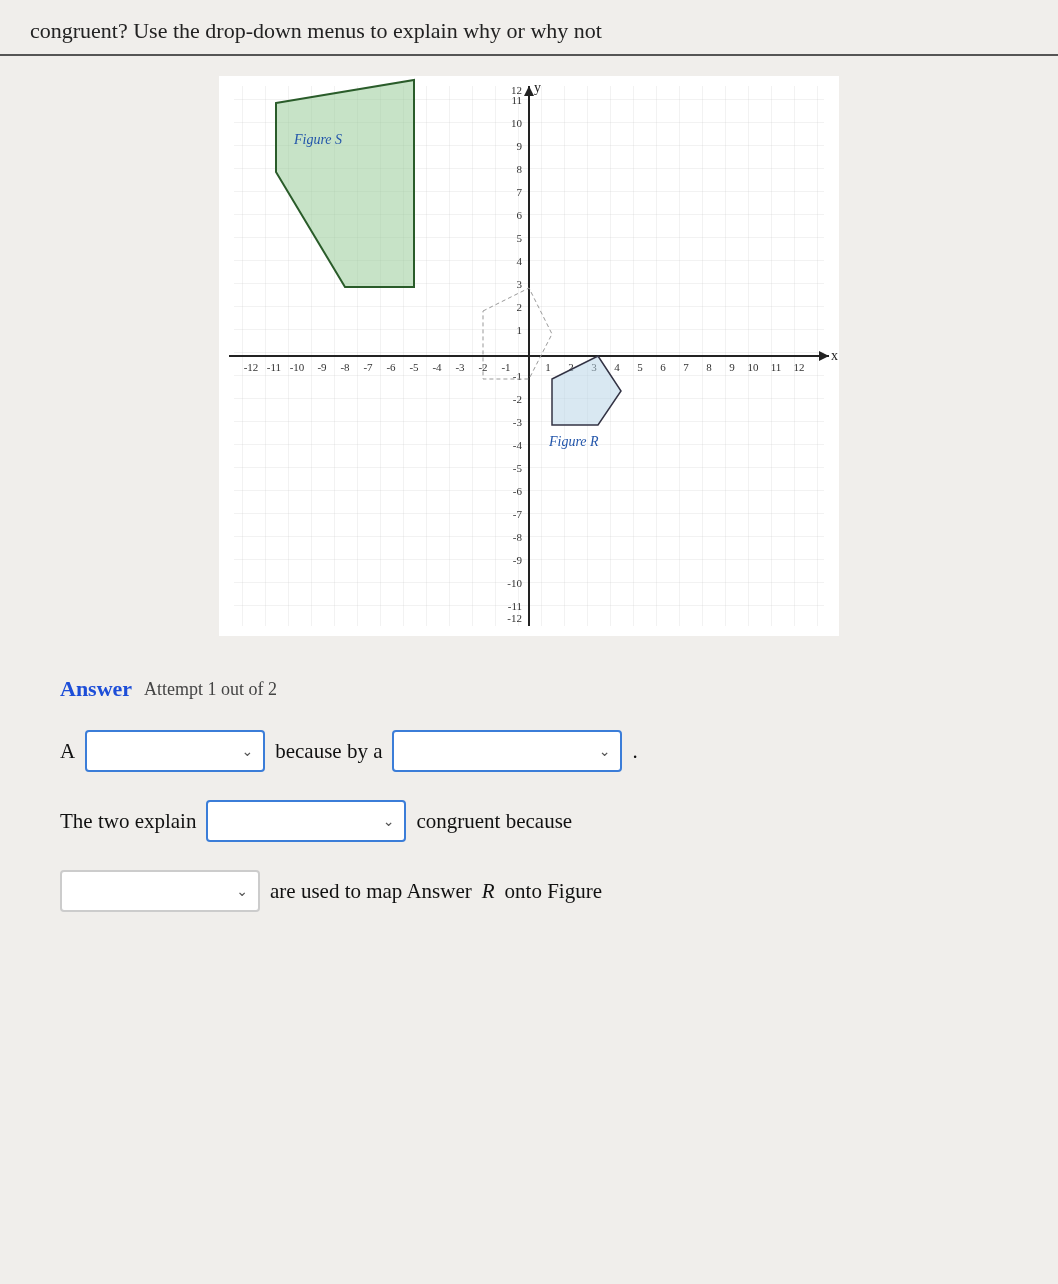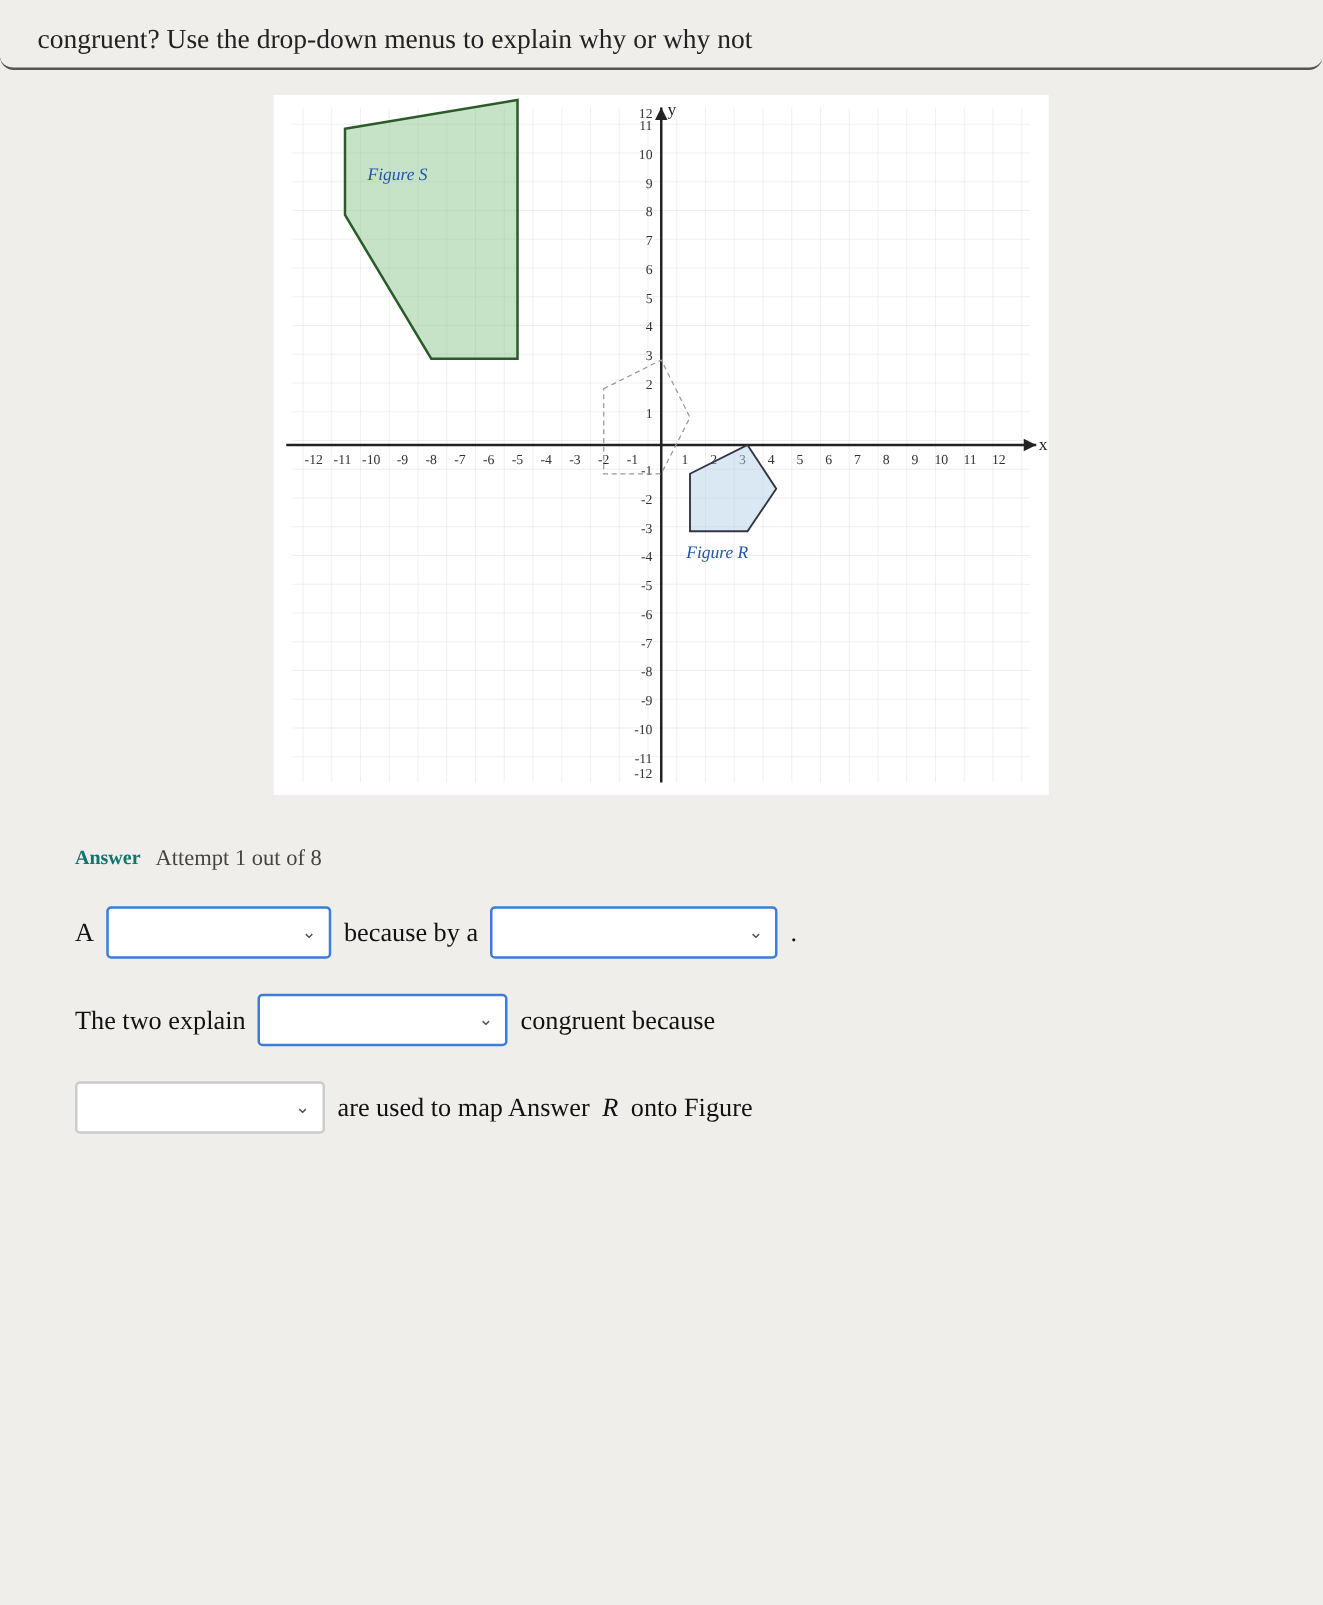--- a/index.html
+++ b/index.html
@@ -10,21 +10,20 @@
       min-height: 1284px;
       overflow-x: hidden;
     }
 
     .top-text {
       font-size: 22px;
       color: #222;
       padding: 18px 30px 10px 30px;
       border-bottom: 2px solid #555;
       background: #f0eeeb;
-      border-radius: 11px;
     }
 
     .graph-container {
       display: flex;
       justify-content: center;
       padding: 20px 0 10px 0;
       background: #f0eeeb;
     }
 
     .answer-section {
@@ -33,23 +32,23 @@
     }
 
     .answer-label-row {
       display: flex;
       align-items: center;
       gap: 12px;
       margin-bottom: 28px;
     }
 
     .answer-bold {
-      font-size: 16px;
+      font-size: 22px;
       font-weight: bold;
-      color: #0f766e;
+      color: #1d4ed8;
     }
 
     .attempt-text {
       font-size: 18px;
       color: #444;
     }
 
     .sentence-row {
       display: flex;
       align-items: center;
@@ -206,21 +205,21 @@
         264,303
       " fill="none" stroke="#999" stroke-width="1" stroke-dasharray="4,3"></polygon>
 
   </svg>
 </div>
 
 <div class="answer-section">
 
   <div class="answer-label-row">
     <span class="answer-bold">Answer</span>
-    <span class="attempt-text">Attempt 1 out of 8</span>
+    <span class="attempt-text">Attempt 1 out of 2</span>
   </div>
 
   <div class="sentence-row">
     <span>A</span>
     <div class="dropdown">
       <span></span>
       <span class="chevron">⌄</span>
     </div>
     <span>because by a</span>
     <div class="dropdown dropdown-wide">

